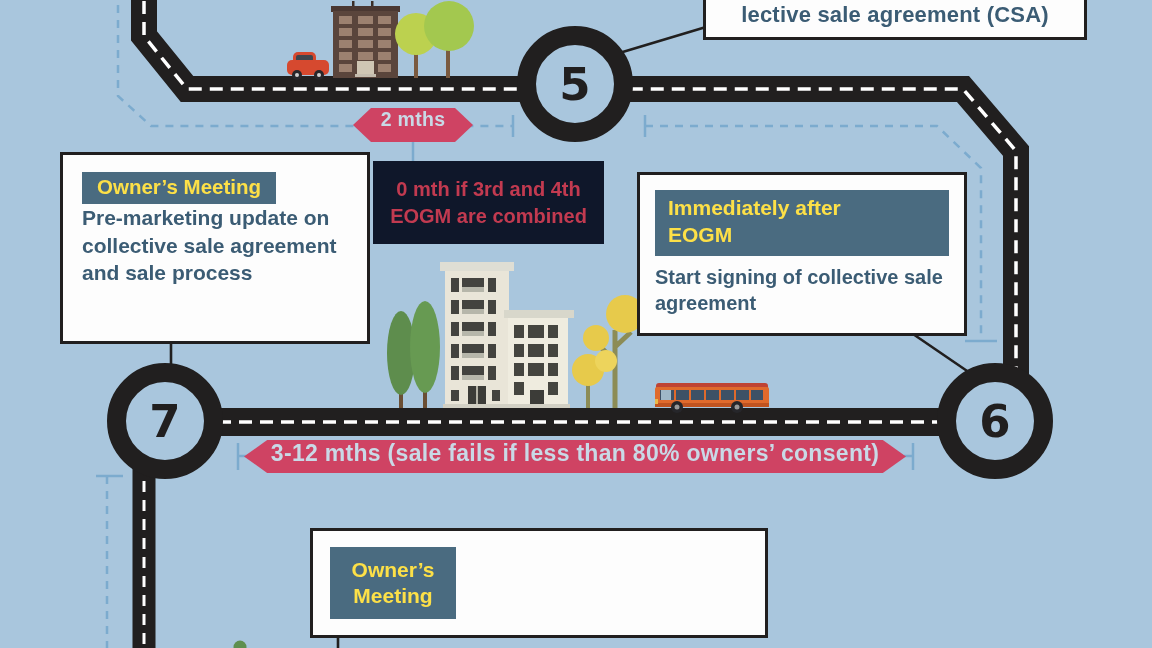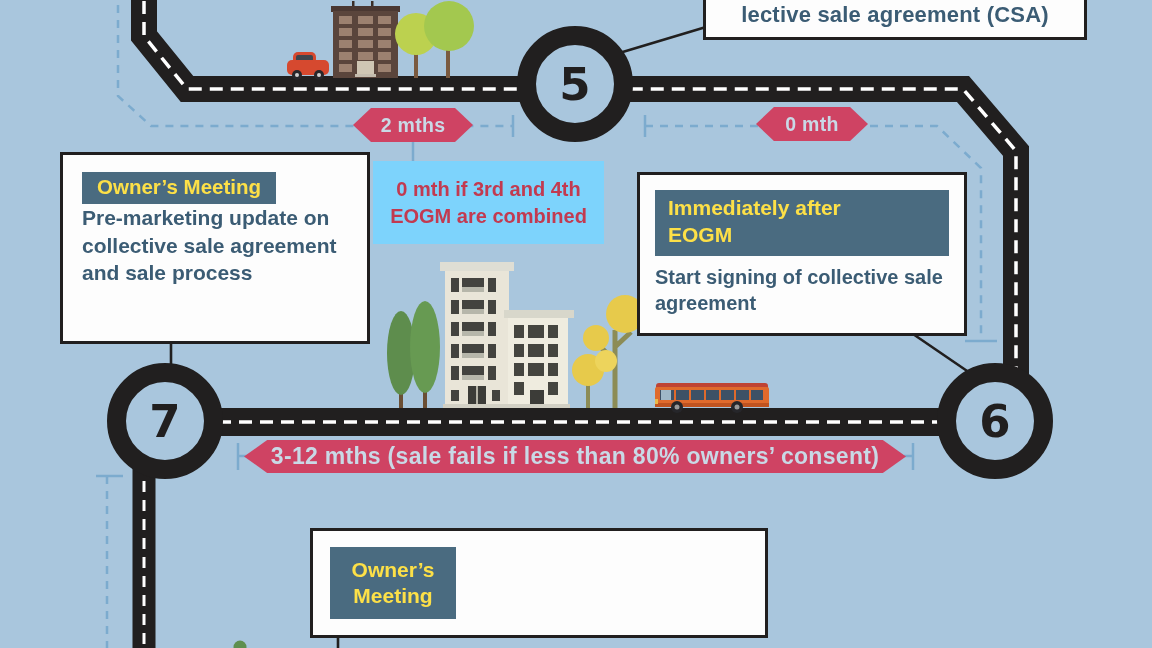--- a/index.html
+++ b/index.html
@@ -35,35 +35,35 @@
   #csa-box .body{font-size:22px; font-weight:700; letter-spacing:.2px;text-align:right;}
   #pre-marketing-box{left:60px; top:152px; width:310px; height:192px; padding:17px 19px;}
   #pre-marketing-box .chip{display:inline-block; font-size:20.5px; padding:3px 15px 5px;}
   #pre-marketing-box .body{font-size:21px; font-weight:700; line-height:1.31;}
   #immediately-box{left:637px; top:172px; width:330px; height:164px; padding:15px;}
   #immediately-box .chip{display:block; font-size:21px; padding:5px 13px 7px; line-height:1.28;}
   #immediately-box .chip span{display:block; max-width:235px;}
   #immediately-box .body{margin-top:8px; font-size:20px; font-weight:700; line-height:1.3;}
   #combined-note-box{
     position:absolute; left:373px; top:161px; width:231px; height:83px;
-    background:#7dd3fc; display:flex; align-items:center; justify-content:center;
+    background:#0f172a; display:flex; align-items:center; justify-content:center;
     text-align:center; color:#c23a50; font-size:20px; font-weight:700;
     line-height:1.32; padding:16px 12px; box-sizing:border-box;
   }
   #offers-box{left:310px; top:528px; width:458px; height:110px;
     display:flex; align-items:center; gap:15px; padding:14px 17px;}
   #offers-box .chip{flex:0 0 auto; width:126px; height:72px;
     display:flex; align-items:center; justify-content:center; text-align:center;
     font-size:21px; line-height:1.25;}
   #offers-box .chip span{display:block; max-width:100px;}
   #offers-box .body{font-size:20.5px; font-weight:700; line-height:1.3;}
   
   .badge{
     position:absolute; background:#cf4363; color:#c9d9e6;
-    display:flex; align-items:center; justify-content:center;
+    display:flex; justify-content:center;
     font-weight:700; letter-spacing:.3px;
   }
   #badge-2mths{left:353px; top:108px; width:120px; height:34px; font-size:19.5px;
     clip-path:polygon(15% 0,85% 0,100% 50%,85% 100%,15% 100%,0 50%);}
   #badge-0mth{left:756px; top:107px; width:112px; height:34px; font-size:19.5px;
     clip-path:polygon(16% 0,84% 0,100% 50%,84% 100%,16% 100%,0 50%);}
   #badge-3-12mths{left:244px; top:440px; width:662px; height:33px; font-size:23px;
     clip-path:polygon(3.5% 0,96.5% 0,100% 50%,96.5% 100%,3.5% 100%,0 50%);}
 </style>
 </head>
@@ -270,20 +270,17 @@
 
   <div class="callout" id="offers-box">
     <div class="chip">
       <span>Owner’s Meeting</span>
     </div>
   </div>
 
   <div class="badge" id="badge-2mths">
     <span>2 mths</span>
   </div>
-  <div class="badge" id="badge-0mth">
-    <span>0 mth</span>
-  </div>
   <div class="badge" id="badge-3-12mths">
     <span>3-12 mths (sale fails if less than 80% owners’ consent)</span>
   </div>
 
 </div>
 
 </body></html>

